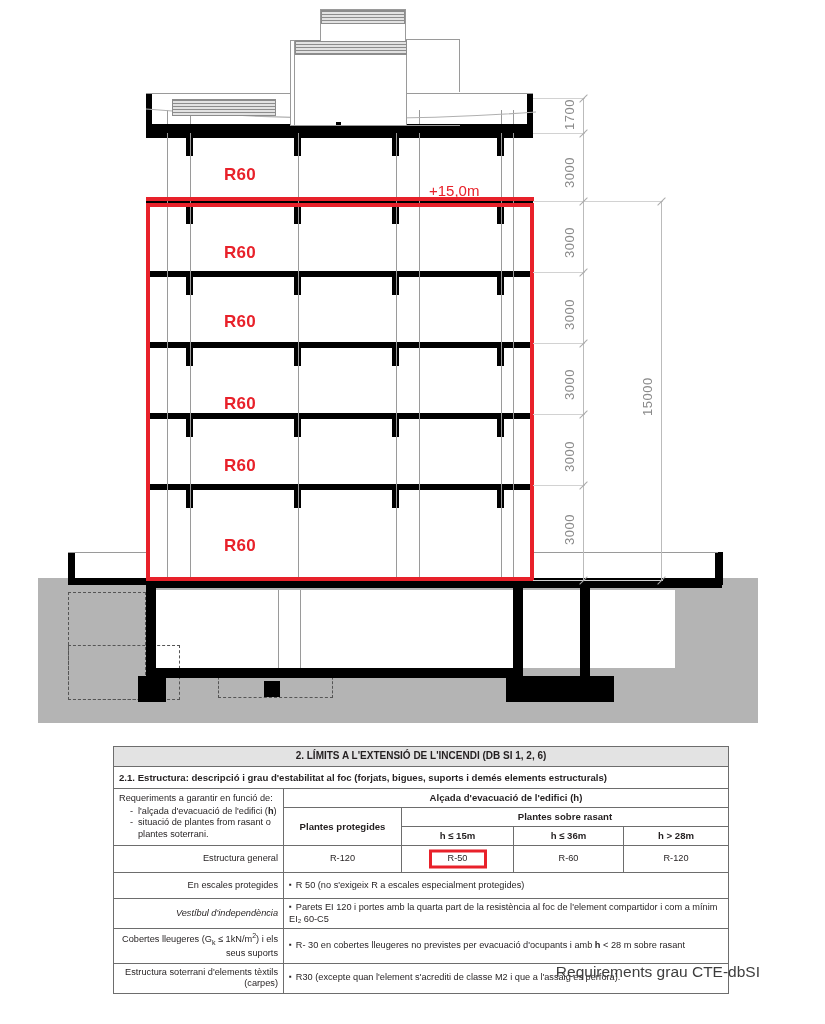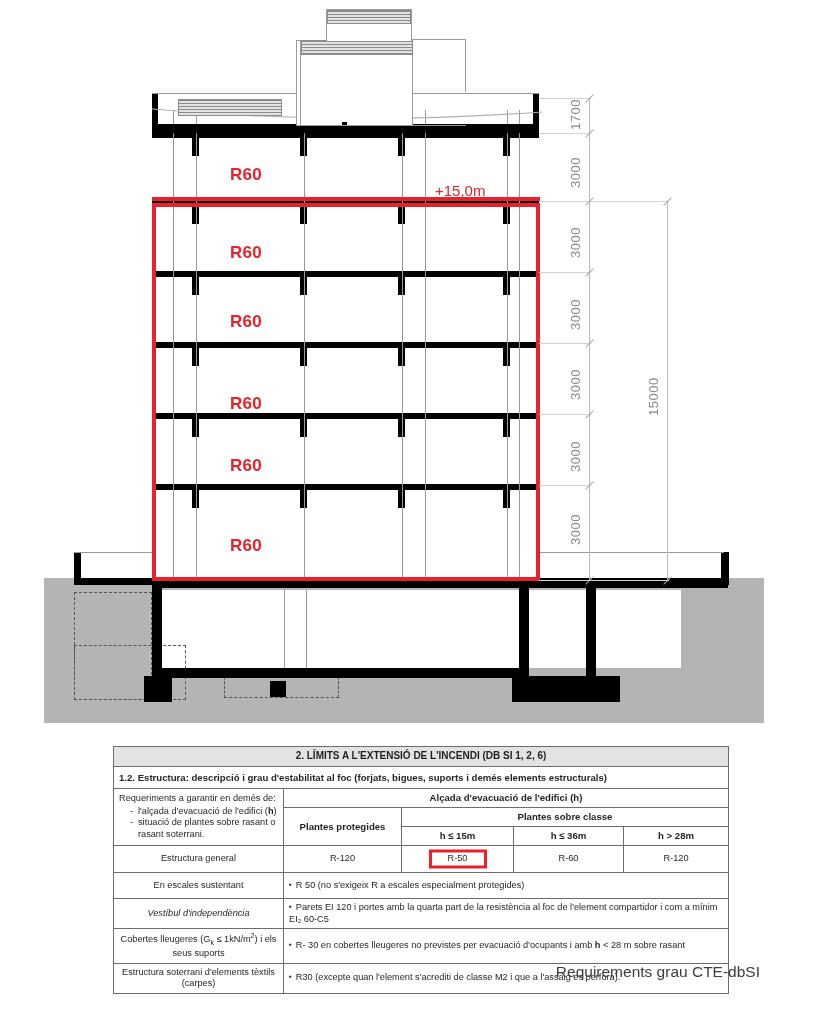--- a/index.html
+++ b/index.html
@@ -11,21 +11,21 @@
     width: 825px;
     height: 1024px;
     position: relative;
     font-family: "Liberation Sans", sans-serif;
     overflow: hidden;
   }
 
   
   #drawing {
     position: absolute;
-    left: 6px; top: 0;
+    left: 0; top: 0;
     width: 699px;
     height: 735px;
   }
 
   
   .soil {
     position: absolute;
     background: #b4b4b4;
   }
 
@@ -147,21 +147,21 @@
   td.hdr-sub {
     background: #ffffff;
     font-weight: bold;
     font-size: 9.6px;
     padding: 5px 5px;
   }
   td.ctr {
     text-align: center;
   }
   td.rowlbl {
-    text-align: center;
+    text-align: right;
   }
   .ital { font-style: italic; }
   ul.reqlist {
     margin: 1px 0 0 0;
     padding-left: 11px;
     list-style: none;
   }
   ul.reqlist li {
     position: relative;
     padding-left: 8px;
@@ -360,53 +360,53 @@
       <col style="width:118px">
       <col style="width:112px">
       <col style="width:110px">
       <col style="width:105px">
     </colgroup>
     <tbody>
       <tr>
         <td class="hdr-main" colspan="5">2. LÍMITS A L'EXTENSIÓ DE L'INCENDI (DB SI 1, 2, 6)</td>
       </tr>
       <tr>
-        <td colspan="5" style="font-weight:bold; font-size:9.6px; padding:5px;">1.2. Estructura: descripció i grau d'estabilitat al foc (forjats, bigues, suports i demés elements estructurals)</td>
+        <td colspan="5" style="font-weight:bold; font-size:9.6px; padding:5px;">2.1. Estructura: descripció i grau d'estabilitat al foc (forjats, bigues, suports i demés elements estructurals)</td>
       </tr>
       <tr>
         <td rowspan="3" style="vertical-align:top; padding-top:4px;">
-          <span>Requeriments a garantir en demés de:</span>
+          <span>Requeriments a garantir en funció de:</span>
           <ul class="reqlist">
             <li>l'alçada d'evacuació de l'edifici (<b>h</b>)</li>
-            <li>situació de plantes sobre rasant o rasant soterrani.</li>
+            <li>situació de plantes from rasant o plantes soterrani.</li>
           </ul>
         </td>
         <td class="hdr-sub ctr" colspan="4">Alçada d'evacuació de l'edifici (h)</td>
       </tr>
       <tr>
         <td class="hdr-sub ctr" rowspan="2">Plantes protegides</td>
-        <td class="hdr-sub ctr" colspan="3">Plantes sobre classe</td>
+        <td class="hdr-sub ctr" colspan="3">Plantes sobre rasant</td>
       </tr>
       <tr>
         <td class="hdr-sub ctr">h ≤ 15m</td>
         <td class="hdr-sub ctr">h ≤ 36m</td>
         <td class="hdr-sub ctr">h &gt; 28m</td>
       </tr>
       <tr>
         <td class="rowlbl" style="padding:7px 5px;">Estructura general</td>
         <td class="ctr">R-120</td>
         <td class="ctr hl-cell">
           <span>R-50</span>
           <span class="hl-box"></span>
         </td>
         <td class="ctr">R-60</td>
         <td class="ctr">R-120</td>
       </tr>
       <tr>
-        <td class="rowlbl" style="padding:7px 5px;">En escales sustentant</td>
+        <td class="rowlbl" style="padding:7px 5px;">En escales protegides</td>
         <td class="bullet-cell" colspan="4">R 50 (no s'exigeix R a escales especialment protegides)</td>
       </tr>
       <tr>
         <td class="rowlbl ital" style="padding:7px 5px;">Vestíbul d'independència</td>
         <td class="bullet-cell" colspan="4">Parets EI 120 i portes amb la quarta part de la resistència al foc de l'element compartidor i com a mínim EI₂ 60-C5</td>
       </tr>
       <tr>
         <td class="rowlbl">Cobertes lleugeres (G<sub>k</sub> ≤ 1kN/m<sup>2</sup>) i els seus suports</td>
         <td class="bullet-cell" colspan="4">R- 30 en cobertes lleugeres no previstes per evacuació d'ocupants i amb <b>h</b> &lt; 28 m sobre rasant</td>
       </tr>

